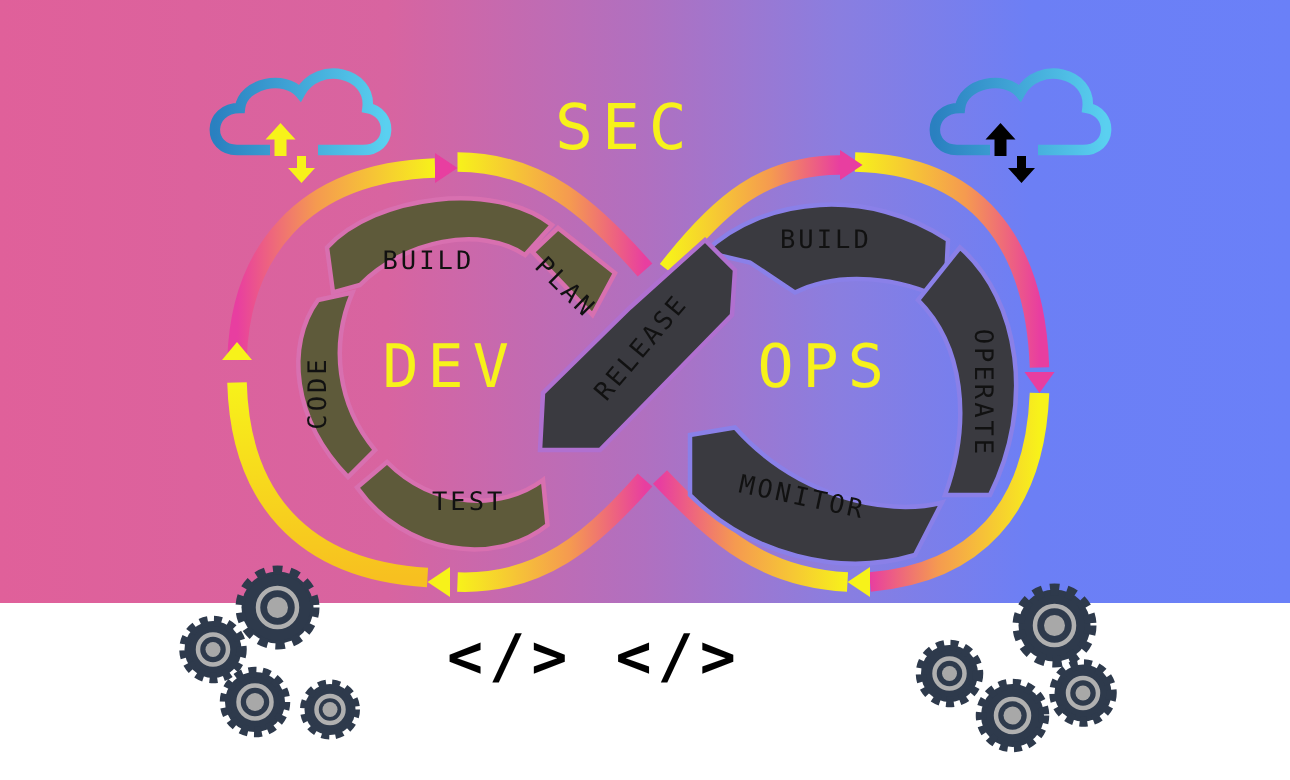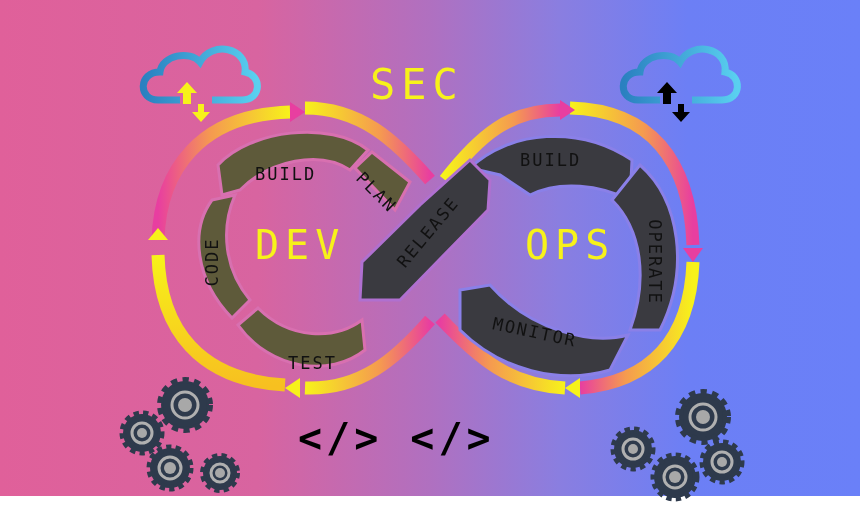--- a/index.html
+++ b/index.html
@@ -1,17 +1,17 @@
 <!DOCTYPE html>
 <html><head>
 <meta charset="utf-8">
 <style>
   html,body{margin:0;padding:0;}
   body{width:860px;height:520px;overflow:hidden;}
-  .stage{position:relative;width:860px;height:496px;
+  .stage{position:relative;width:860px;height:402px;
     background:linear-gradient(90deg,#e0609a 0%,#d864a0 30%,#b070c0 50%,#8a7ee0 65%,#6c7ff5 80%,#6a80f8 100%);
     font-family:"DejaVu Sans Mono","Liberation Mono",monospace;}
   svg.main{position:absolute;left:0;top:0;}
   .lbl{position:absolute;color:#111;font-family:"DejaVu Sans Mono","Liberation Mono",monospace;font-size:17px;letter-spacing:2px;white-space:nowrap;transform-origin:center center;}
   .big{position:absolute;color:#f7f21a;font-family:"DejaVu Sans Mono","Liberation Mono",monospace;font-size:40px;letter-spacing:6px;white-space:nowrap;}
   .code{position:absolute;color:#000;font-family:"DejaVu Sans Mono","Liberation Mono",monospace;font-size:40px;font-weight:bold;letter-spacing:4px;white-space:nowrap;}
 </style>
 </head>
 <body>
 
@@ -130,26 +130,26 @@
       <g transform="translate(722,462)">
         <circle r="19" fill="#2e3a4c" stroke="#2e3a4c" stroke-width="7" stroke-dasharray="5 4"></circle>
         <circle r="10" fill="none" stroke="#b0b0b0" stroke-width="3"></circle>
           <circle r="5" fill="#a8a8a8"></circle>
       </g>
     </g>
   </svg>
 
   <div class="big" style="left:370px;top:60px;font-size:42px;">SEC</div>
   <div class="big" style="left:255px;top:222px;text-align:center;">DEV</div>
-  <div class="big" style="left:505px;top:222px;margin-left:20px;">OPS</div>
+  <div class="big" style="left:505px;top:222px;">OPS</div>
 
   <div class="lbl" style="left:255px;top:164px;">BUILD</div>
   <div class="lbl" style="left:352px;top:182px;transform:rotate(45deg);">PLAN</div>
   <div class="lbl" style="left:188px;top:252px;transform:rotate(-90deg);">CODE</div>
-  <div class="lbl" style="left:288px;top:325px;margin-top:28px;">TEST</div>
+  <div class="lbl" style="left:288px;top:325px;">TEST</div>
 
   <div class="lbl" style="left:385px;top:222px;transform:rotate(-50deg);">RELEASE</div>
 
   <div class="lbl" style="left:520px;top:150px;">BUILD</div>
   <div class="lbl" style="left:612px;top:252px;transform:rotate(90deg);">OPERATE</div>
   <div class="lbl" style="left:492px;top:322px;transform:rotate(12deg);">MONITOR</div>
 
   <div class="code" style="left:298px;top:415px;">&lt;/&gt; &lt;/&gt;</div>
 </div>
 

